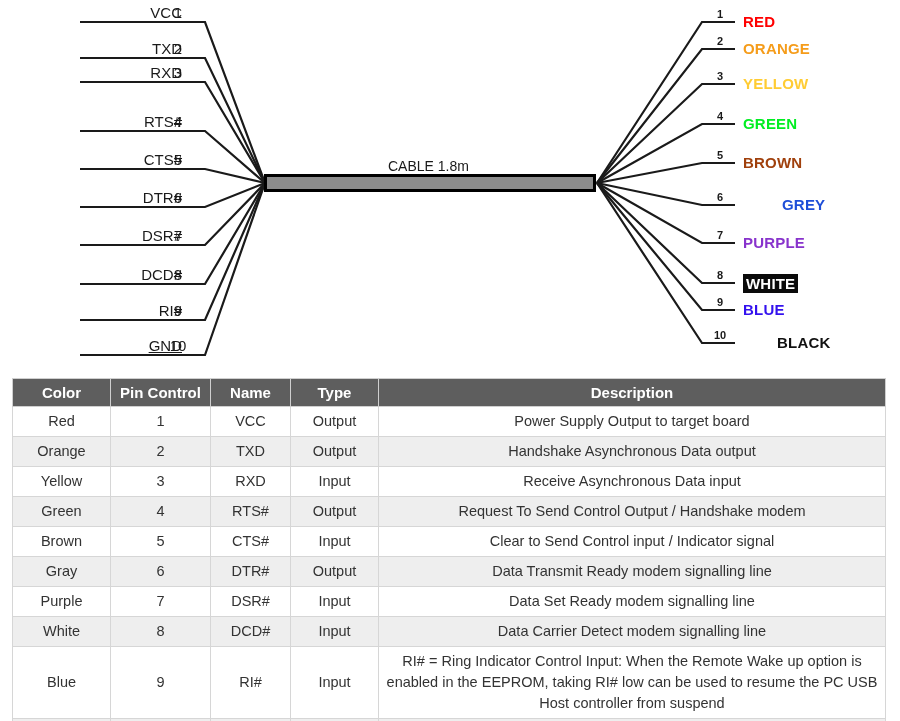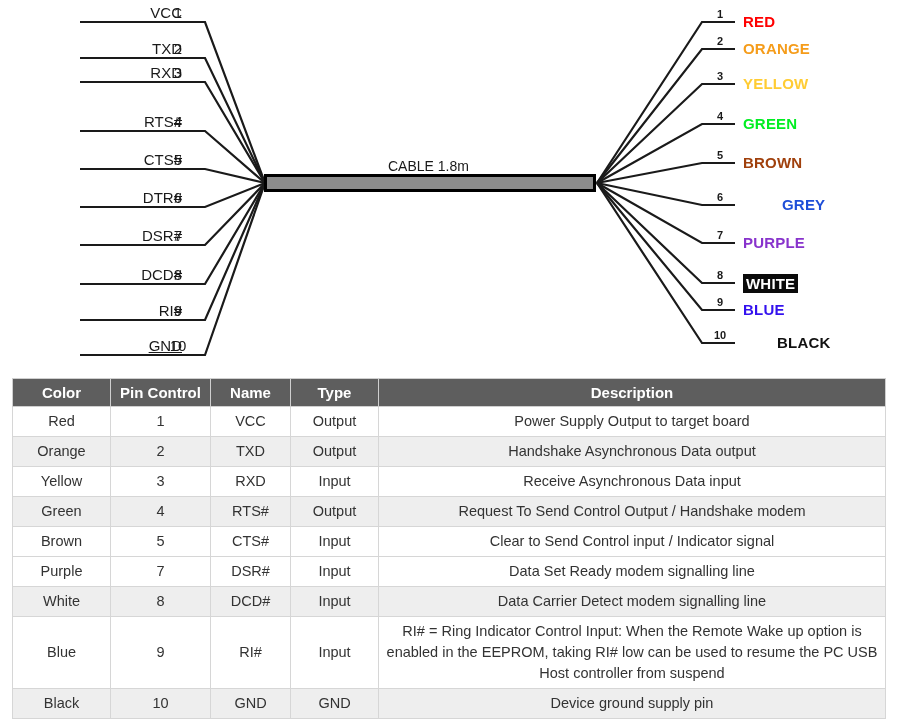--- a/index.html
+++ b/index.html
@@ -246,20 +246,27 @@
         <td>Output</td>
         <td>Request To Send Control Output / Handshake modem</td>
       </tr>
       <tr>
         <td>Brown</td>
         <td>5</td>
         <td>CTS#</td>
         <td>Input</td>
         <td>Clear to Send Control input / Indicator signal</td>
       </tr>
+      <tr class="alt">
+        <td>Gray</td>
+        <td>6</td>
+        <td>DTR#</td>
+        <td>Output</td>
+        <td>Data Transmit Ready modem signalling line</td>
+      </tr>
       <tr>
         <td>Purple</td>
         <td>7</td>
         <td>DSR#</td>
         <td>Input</td>
         <td>Data Set Ready modem signalling line</td>
       </tr>
       <tr class="alt">
         <td>White</td>
         <td>8</td>

